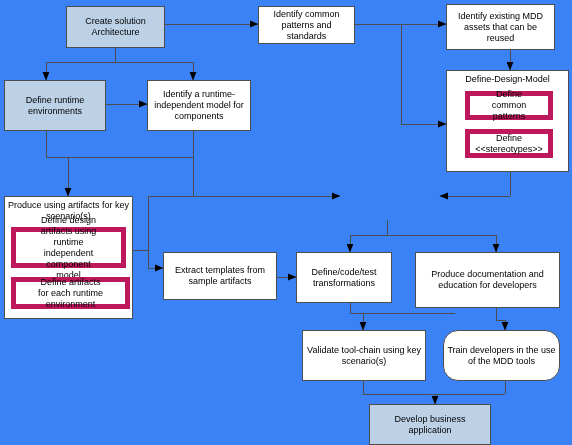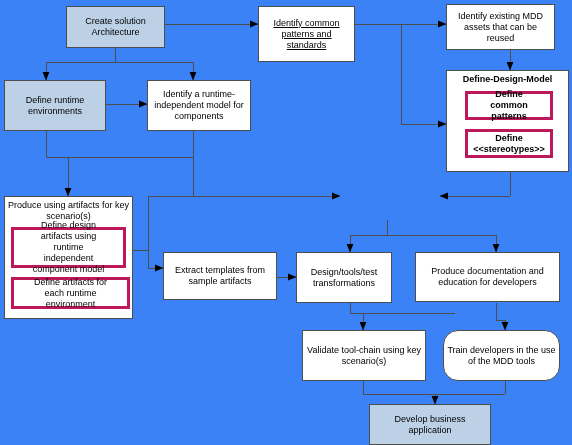--- a/index.html
+++ b/index.html
@@ -53,21 +53,21 @@
   .group-title {
     font-size: 9px;
     line-height: 11px;
     text-align: center;
     padding-top: 3px;
     color: #000;
   }
   .sub {
     position: absolute;
     box-sizing: border-box;
-    border: 3px solid #be185d;
+    border: 5px solid #be185d;
     background: #ffffff;
     font-size: 9px;
     line-height: 11px;
     text-align: center;
     display: flex;
     align-items: center;
     justify-content: center;
     padding: 1px 18px;
     color: #000;
   }
@@ -137,37 +137,37 @@
       <path d="M505,381 L505,394"></path>
       <path d="M363,394 L505,394"></path>
       <path d="M435,394 L435,404" marker-end="url(#ah)"></path>
     </g>
   </svg>
 
   <div class="node blue" style="left:66px; top:6px; width:99px; height:42px;">
     <span>Create solution Architecture</span>
   </div>
 
-  <div class="node" style="left:258px; top:6px; width:97px; height:56px;text-decoration:underline;">
+  <div class="node" style="left:258px; top:6px; width:97px; height:38px;">
     <span>Identify common patterns and standards</span>
   </div>
 
   <div class="node" style="left:446px; top:4px; width:109px; height:46px;">
     <span>Identify existing MDD assets that can be reused</span>
   </div>
 
   <div class="node blue" style="left:4px; top:80px; width:102px; height:51px;">
     <span>Define runtime environments</span>
   </div>
 
   <div class="node" style="left:147px; top:80px; width:104px; height:51px;">
     <span>Identify a runtime-independent model for components</span>
   </div>
 
-  <div class="node group" style="left:446px; top:70px; width:123px; height:102px;font-weight:bold;">
+  <div class="node group" style="left:446px; top:70px; width:123px; height:102px;">
     <div class="group-title">
       <span>Define-Design-Model</span>
     </div>
     <div class="sub" style="left:18px; top:20px; width:88px; height:29px;">
       <span>Define common patterns</span>
     </div>
     <div class="sub" style="left:18px; top:58px; width:88px; height:29px;">
       <span>Define &lt;&lt;stereotypes&gt;&gt;</span>
     </div>
   </div>
@@ -183,24 +183,24 @@
     <div class="sub" style="left:6px; top:80px; width:119px; height:32px;">
       <span>Define artifacts for each runtime environment</span>
     </div>
   </div>
 
   <div class="node" style="left:163px; top:252px; width:114px; height:48px;">
     <span>Extract templates from sample artifacts</span>
   </div>
 
   <div class="node" style="left:296px; top:252px; width:96px; height:51px;">
-    <span>Design/tools/test transformations</span>
-  </div>
-
-  <div class="node" style="left:415px; top:252px; width:145px; height:50px;">
+    <span>Define/code/test transformations</span>
+  </div>
+
+  <div class="node" style="left:415px; top:252px; width:145px; height:56px;">
     <span>Produce documentation and education for developers</span>
   </div>
 
   <div class="node" style="left:302px; top:330px; width:124px; height:51px;">
     <span>Validate tool-chain using key scenario(s)</span>
   </div>
 
   <div class="node" style="left:443px; top:330px; width:117px; height:51px;border-radius:15px;">
     <span>Train developers in the use of the MDD tools</span>
   </div>

